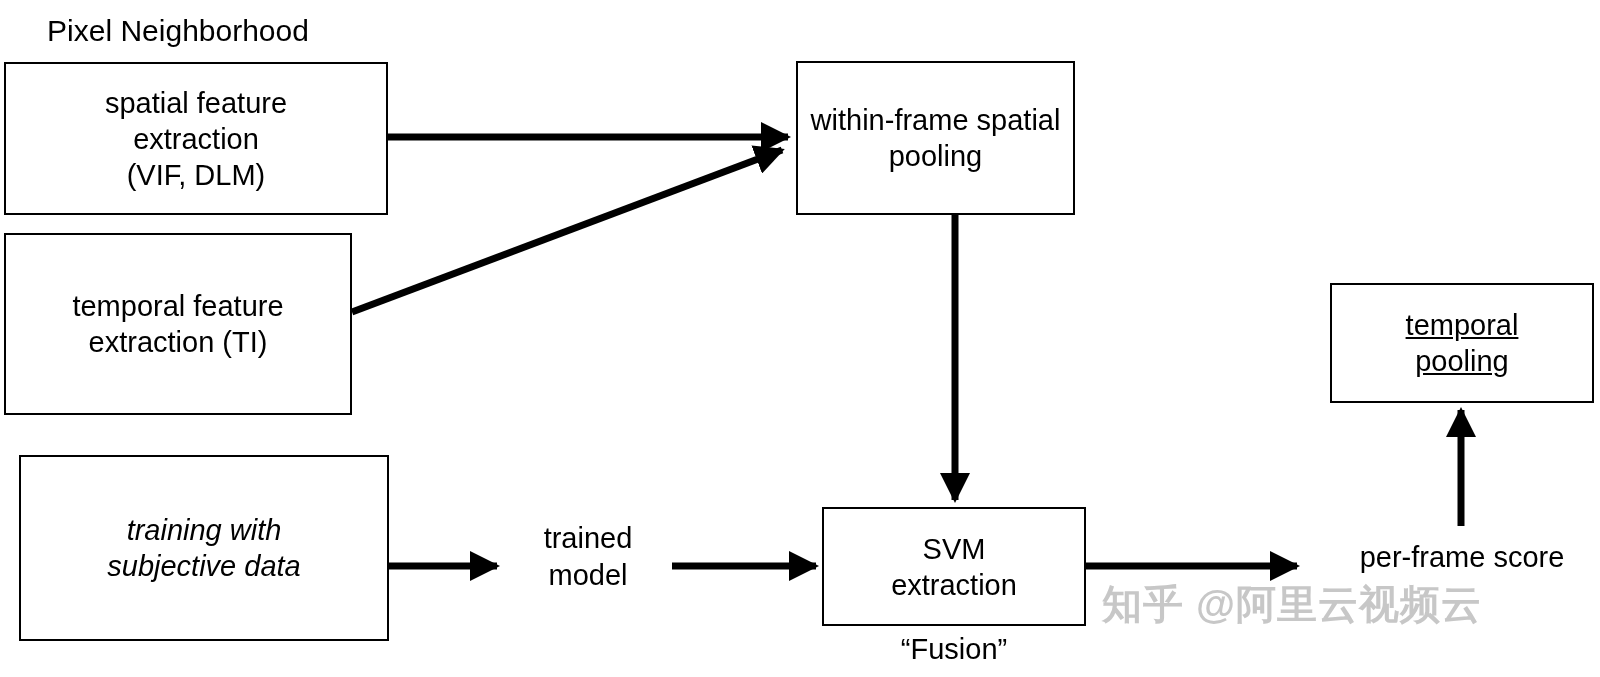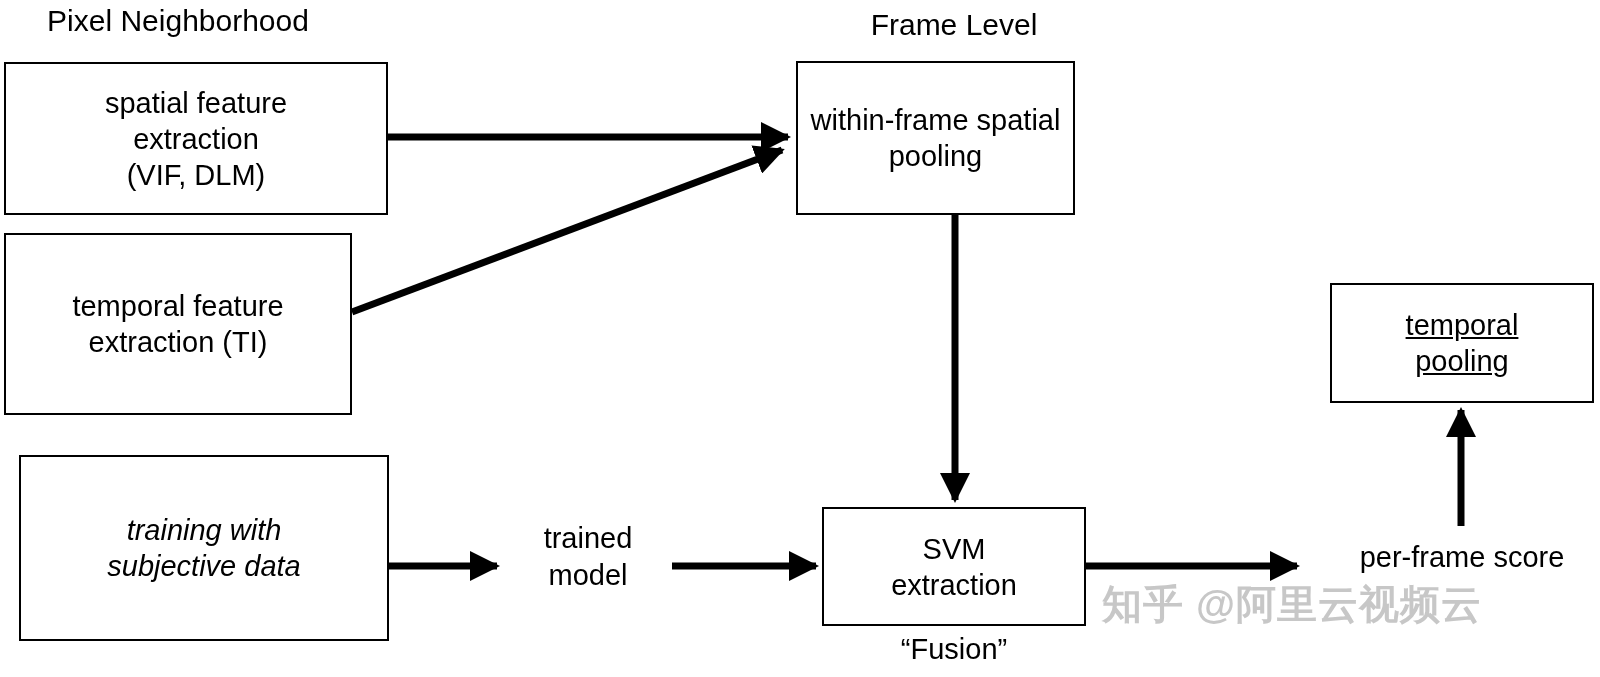--- a/index.html
+++ b/index.html
@@ -57,21 +57,21 @@
     white-space: nowrap;
     font-weight: bold;
   }
   
   #box-spatial          { left: 4px;    top: 62px;  width: 384px; height: 153px; }
   #box-temporal         { left: 4px;    top: 233px; width: 348px; height: 182px; }
   #box-within-frame     { left: 796px;  top: 61px;  width: 279px; height: 154px; }
   #box-temporal-pooling { left: 1330px; top: 283px; width: 264px; height: 120px; text-decoration: underline; }
   #box-training         { left: 19px;   top: 455px; width: 370px; height: 186px; font-style: italic; }
   #box-svm              { left: 822px;  top: 507px; width: 264px; height: 119px; }
-  #heading-pixel-neighborhood { left: 4px;   top: 4px;  width: 348px; }
+  #heading-pixel-neighborhood { left: 4px;   top: 14px;  width: 348px; }
   #heading-frame-level        { left: 796px; top: 8px;  width: 316px; }
   #label-trained-model   { left: 498px;  top: 520px; width: 180px; }
   #label-per-frame-score { left: 1330px; top: 539px; width: 264px; }
   #label-fusion          { left: 822px;  top: 631px; width: 264px; }
 </style>
 </head>
 <body>
 
 <div id="canvas">
 
@@ -85,21 +85,20 @@
     <line x1="352" y1="312" x2="782" y2="150" stroke="#000000" stroke-width="7" marker-end="url(#ah)"></line>
     <line x1="955" y1="214" x2="955" y2="500" stroke="#000000" stroke-width="7" marker-end="url(#ah)"></line>
     <line x1="337" y1="566" x2="497" y2="566" stroke="#000000" stroke-width="7" marker-end="url(#ah)"></line>
     <line x1="672" y1="566" x2="816" y2="566" stroke="#000000" stroke-width="7" marker-end="url(#ah)"></line>
     <line x1="1086" y1="566" x2="1297" y2="566" stroke="#000000" stroke-width="7" marker-end="url(#ah)"></line>
     <line x1="1461" y1="526" x2="1461" y2="410" stroke="#000000" stroke-width="7" marker-end="url(#ah)"></line>
   </svg>
 
   <div class="heading" id="heading-pixel-neighborhood">Pixel Neighborhood</div>
 
-  <div class="heading" id="heading-frame-level">Frame Level</div>
 
   <div class="node" id="box-spatial">spatial feature
 extraction
 (VIF, DLM)</div>
 
   <div class="node" id="box-temporal">temporal feature
 extraction (TI)</div>
 
   <div class="node" id="box-within-frame">within-frame spatial
 pooling</div>

